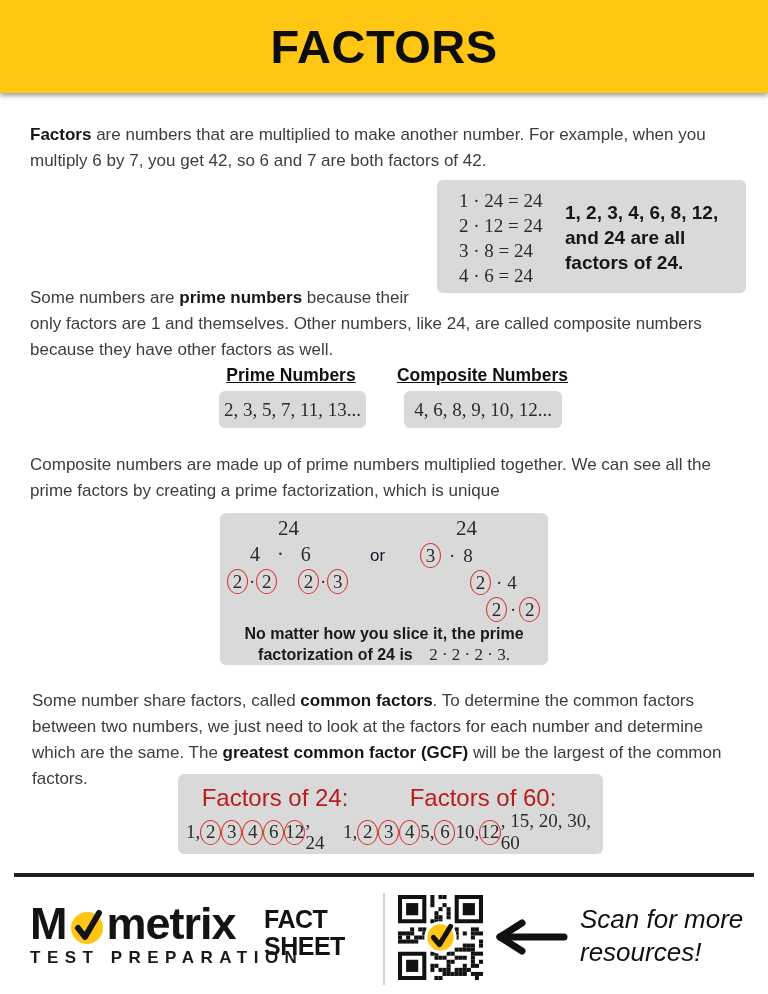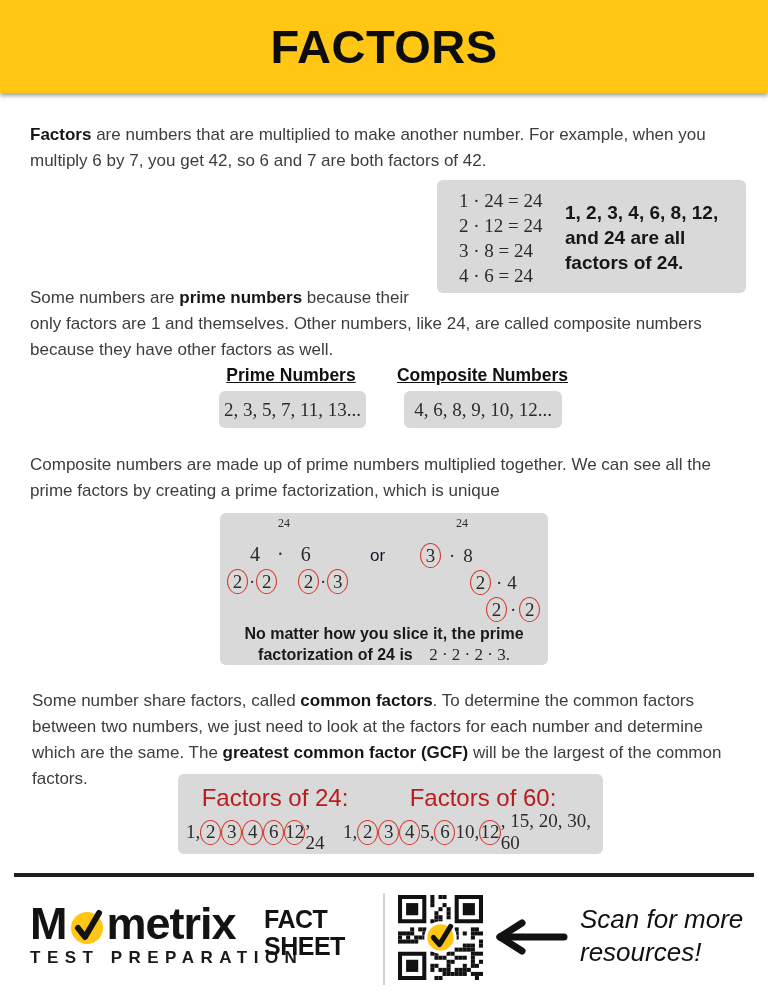--- a/index.html
+++ b/index.html
@@ -22,21 +22,21 @@
   .para { position:absolute; font-size:17px; line-height:26px; color:#3d3d3d; }
   .para b, .bold { color:#161616; font-weight:bold; }
   .graybox { position:absolute; background:#d9d9d9; border-radius:6px; }
   
   .fp-equations { position:absolute; left:22px; top:8px; font-family:"Liberation Serif", serif; font-size:19px; line-height:25px; color:#2b2b2b; }
   .fp-caption { position:absolute; left:128px; top:20px; width:168px; font-size:19px; line-height:25px; font-weight:bold; color:#161616; }
   
   .col-header { position:absolute; font-size:17.5px; font-weight:bold; color:#111; text-decoration:underline; text-align:center; }
   .num-box { display:flex; align-items:center; justify-content:center; font-family:"Liberation Serif", serif; font-size:19px; color:#2b2b2b; }
   
-  .tree-root { position:absolute; font-family:"Liberation Serif", serif; font-size:12px; color:#2b2b2b; }
+  .tree-root { position:absolute; font-family:"Liberation Serif", serif; font-size:21px; color:#2b2b2b; }
   .tok-row { position:absolute; display:flex; align-items:center; font-family:"Liberation Serif", serif; font-size:19px; color:#2b2b2b; }
   .tok-row span { display:inline-flex; align-items:center; justify-content:center; }
   .circled {
     min-width:21px; height:25px; padding:0 2px;
     border:1.8px solid #d5382b; border-radius:50%;
   }
   .or-label { position:absolute; font-size:17px; color:#0f172a; font-family:"Liberation Sans", sans-serif; }
   .tree-caption { position:absolute; left:0; width:100%; text-align:center; font-size:16px; line-height:21px; font-weight:bold; color:#1a1a1a; }
   .tree-caption .math { font-family:"Liberation Serif", serif; font-weight:normal; font-size:17px; color:#2b2b2b;margin-left:12px; }
   

